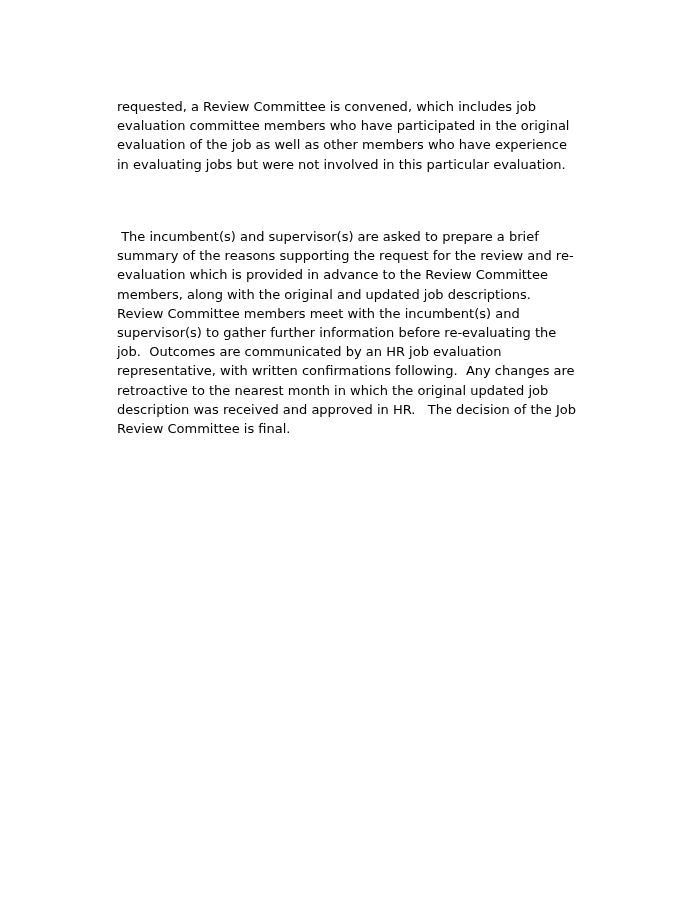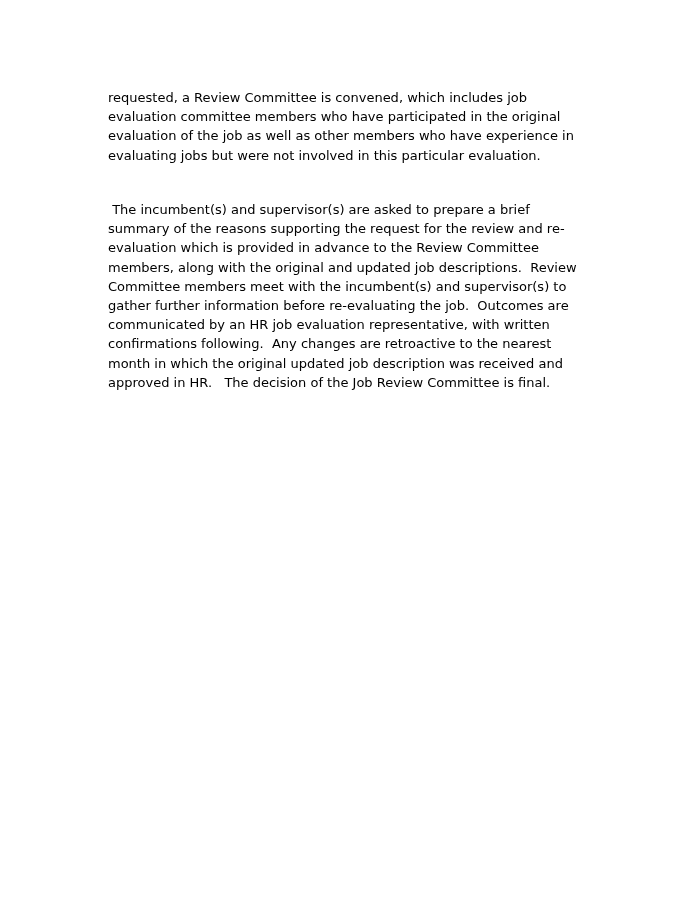--- a/index.html
+++ b/index.html
@@ -25,21 +25,21 @@
     position: absolute;
     left: 100px;
     top: 80px;
     width: 494px;
   }
 
   .para {
     font-size: 13px;
     line-height: 19.2px;
     text-align: left;
-    margin: 8px;
+    margin: 17px;
     white-space: pre-wrap;
     word-spacing: 0px;
     letter-spacing: 0px;
     color: #000000;
   }
 
   .para-gap {
     height: 19.2px;
   }
 

